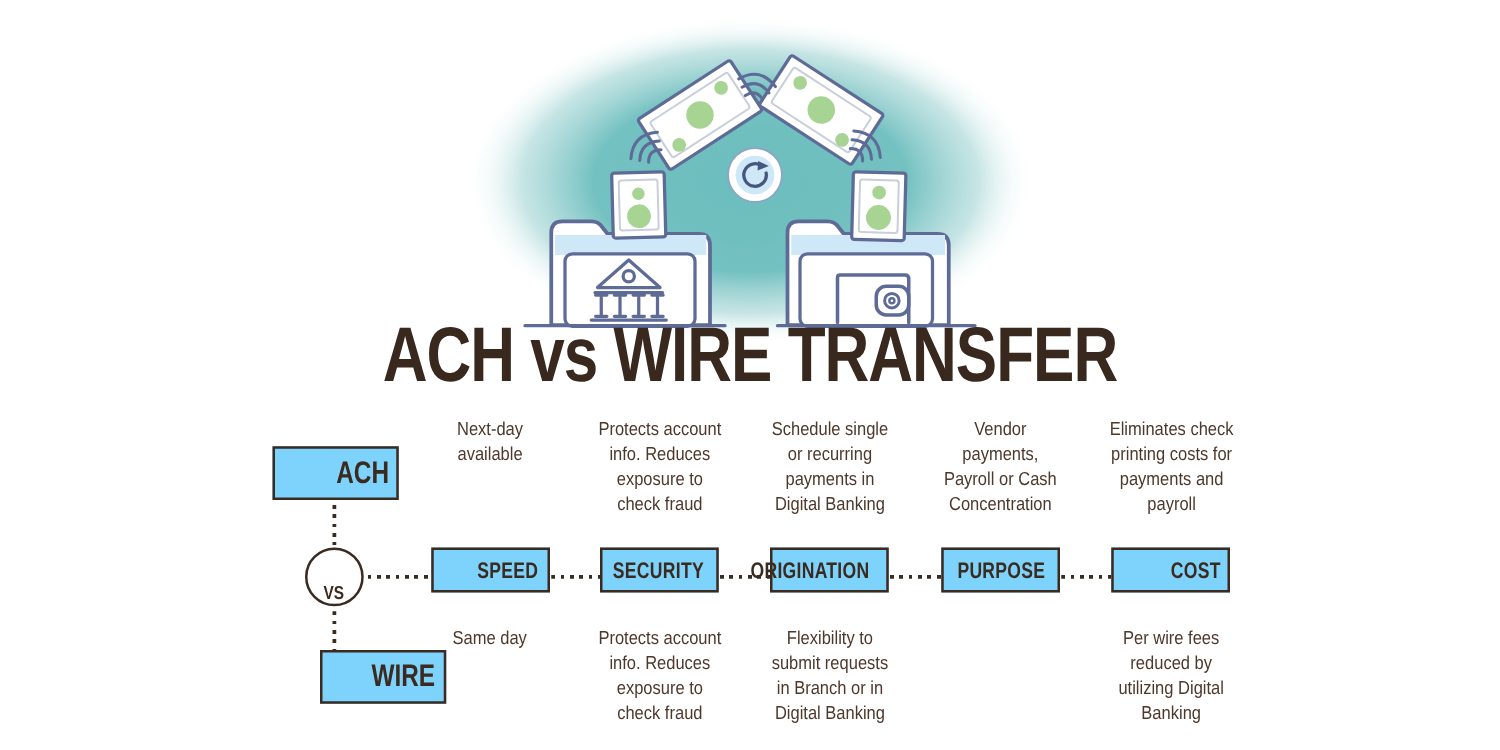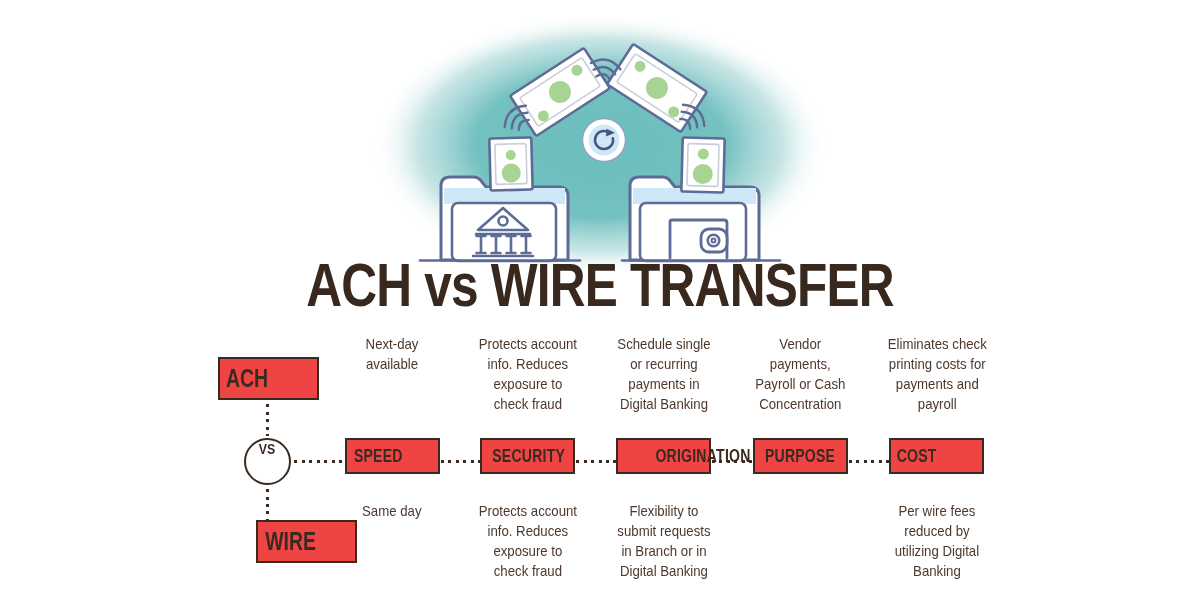--- a/index.html
+++ b/index.html
@@ -9,33 +9,33 @@
   }
   .illu { position:absolute; top:0; left:0; }
 
   .title {
     position:absolute; top:255px; left:0; width:1200px; margin:0;
     text-align:center; font-size:62px; line-height:60px; font-weight:700;
     color:#38281d; transform:scaleX(0.80); letter-spacing:-1px; white-space:nowrap;
   }
 
   .bx {
-    position:absolute; box-sizing:border-box; background:#ef4444;
-    border:2.5px solid #3b2a1f; display:flex; align-items:center; justify-content:flex-start;
+    position:absolute; box-sizing:border-box; background:#7dd3fc;
+    border:2.5px solid #3b2a1f; display:flex; align-items:center; justify-content:flex-end;
   }
   .bx span { font-weight:700; color:#3b2a1f; transform:scaleX(0.78); white-space:nowrap; }
   .hdr { left:218px; width:101px; height:43px; }
   .hdr span { font-size:25px; }
   .cat { top:438px; width:95px; height:36px; }
   .cat span { font-size:18px; letter-spacing:0.3px; }
 
   .vs {
     position:absolute; left:244px; top:438px; width:47px; height:47px;
     box-sizing:border-box; border:2.5px solid #3b2a1f; border-radius:50%;
-    background:#fff; display:flex; align-items:flex-start; justify-content:center;
+    background:#fff; display:flex; align-items:flex-end; justify-content:center;
   }
   .vs span { font-size:15px; font-weight:700; color:#3b2a1f; transform:scaleX(0.82); }
 
   .cell {
     position:absolute; width:160px; height:92px;
     display:flex; align-items:flex-start; justify-content:center; text-align:center;
   }
   .cell span {
     font-size:15px; line-height:20px; color:#4d382b;
     white-space:pre-line; transform:scaleX(0.88);

